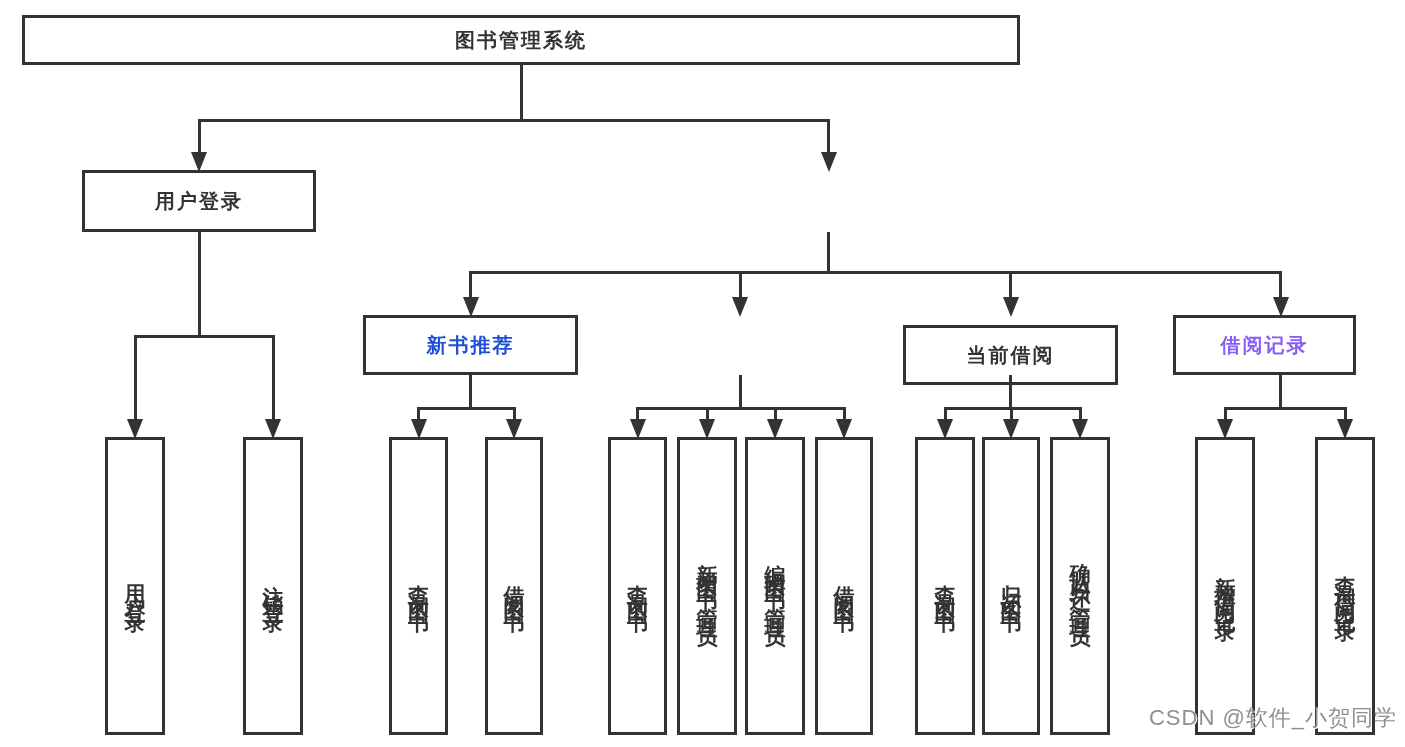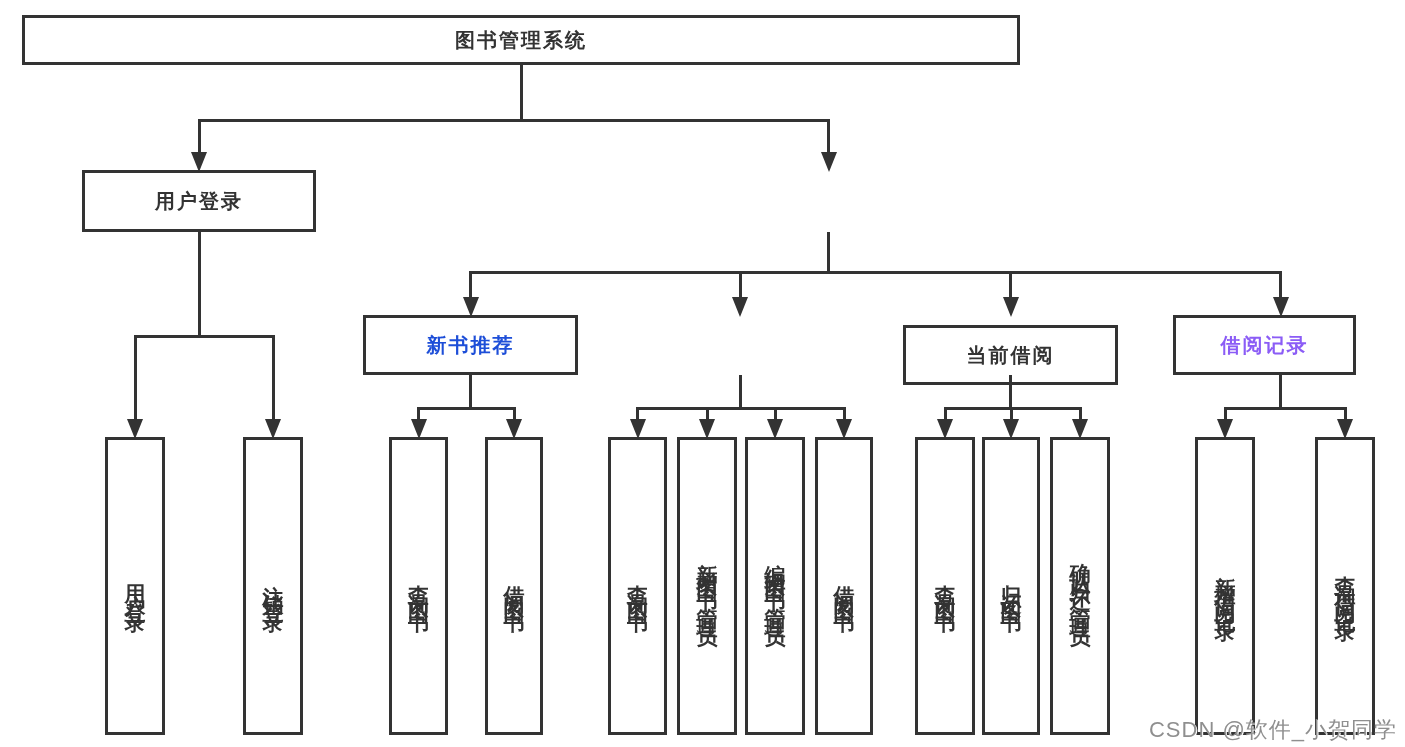--- a/index.html
+++ b/index.html
@@ -16,21 +16,21 @@
     writing-mode:vertical-rl;text-orientation:mixed;
     font-size:21px;letter-spacing:9px;
   }
   .line{position:absolute;background:#333333;}
   .arrow{
     position:absolute;width:0;height:0;
     border-left:8px solid transparent;border-right:8px solid transparent;
     border-top:20px solid #333333;
   }
   .watermark{
-    position:absolute;right:8px;bottom:2px;z-index:5;
+    position:absolute;right:8px;bottom:14px;z-index:5;
     font-size:22px;color:#8f8f8f;letter-spacing:1px;
     text-shadow:1px 1px 0 #ffffff;white-space:nowrap;
   }
 </style>
 </head>
 <body>
 
 <div id="canvas">
   <div class="watermark" style="color: rgb(143, 143, 143);">CSDN @软件_小贺同学</div>
 <div class="node" style="left: 22px; top: 15px; width: 998px; height: 50px; border-color: rgb(51, 51, 51); color: rgb(51, 51, 51);">

